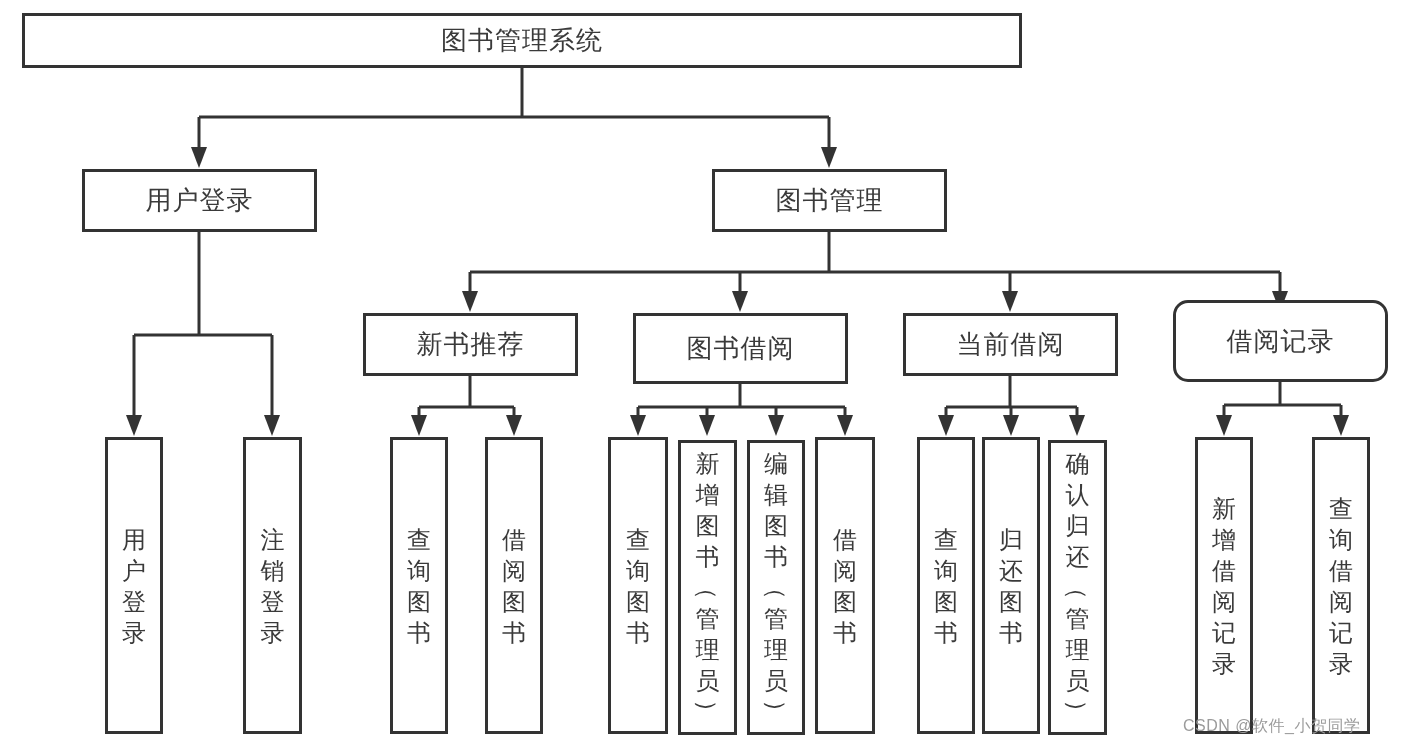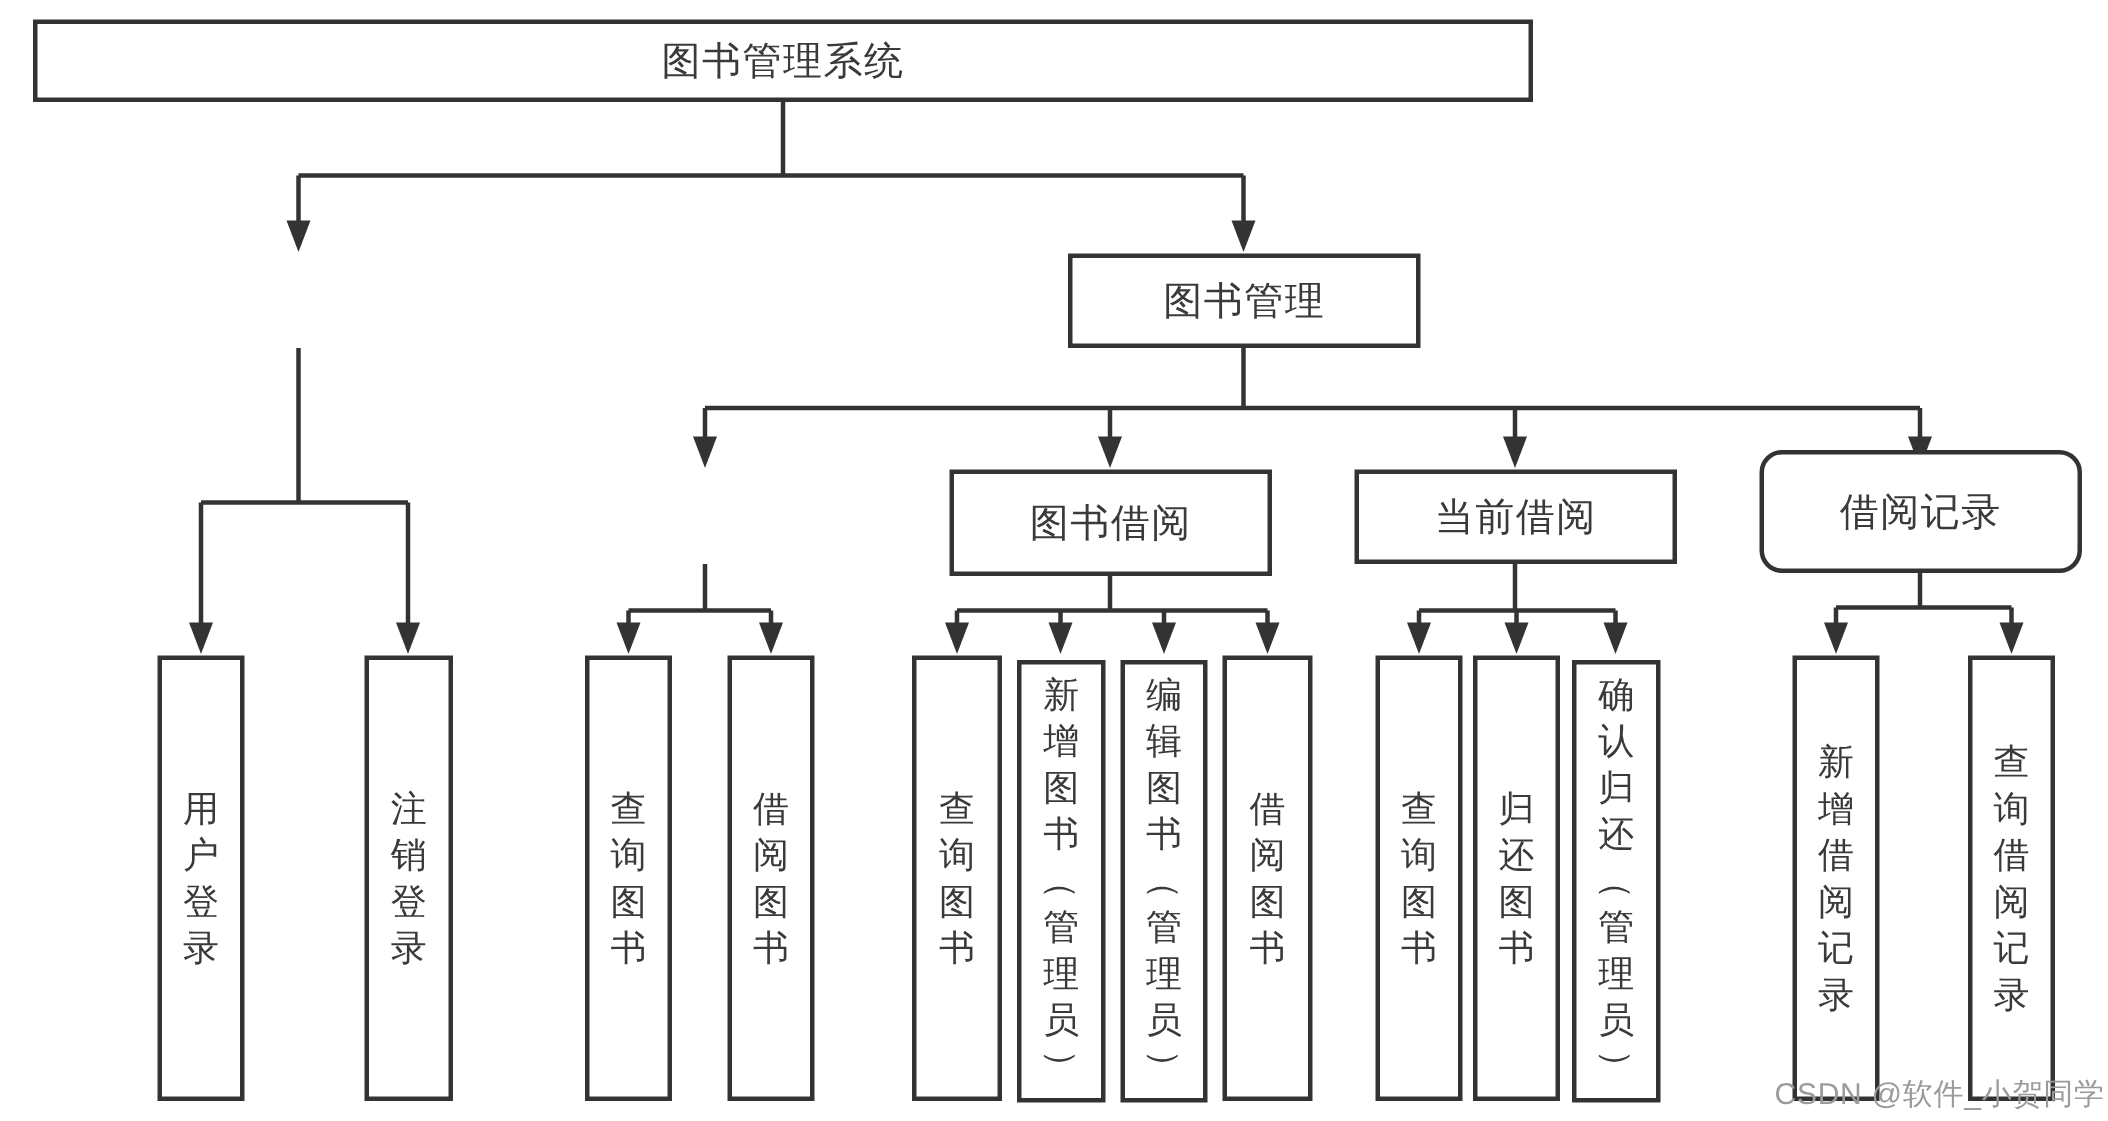--- a/index.html
+++ b/index.html
@@ -17,21 +17,21 @@
   }
   .leaf {
     position:absolute; background:#ffffff; border:3px solid #333333;
     display:flex; flex-direction:column; align-items:center; justify-content:center;
     color:#3a3a3a; overflow:hidden;
   }
   .vchar { display:block; width:100%; text-align:center; font-size:24px; line-height:31px; }
   .vchar.rot { transform:rotate(90deg); }
   .watermark {
     position:absolute; left:1183px; top:716px; width:220px;
-    font-size:20px; color:#9b9b9b; letter-spacing:0.5px; white-space:nowrap;
+    font-size:16px; color:#9b9b9b; letter-spacing:0.5px; white-space:nowrap;
   }
 </style>
 </head>
 <body>
 
 <div class="diagram">
 
   <svg class="connectors" viewBox="0 0 1405 747" xmlns="http://www.w3.org/2000/svg">
     <g stroke="#333333" stroke-width="3" fill="none">
 
@@ -93,22 +93,24 @@
       <polygon points="938,415 954,415 946,436"></polygon>
       <polygon points="1003,415 1019,415 1011,436"></polygon>
       <polygon points="1069,415 1085,415 1077,436"></polygon>
       <polygon points="1216,415 1232,415 1224,436"></polygon>
       <polygon points="1333,415 1349,415 1341,436"></polygon>
     </g>
   </svg>
 
   <div class="node" style="left:22px; top:13px; width:1000px; height:55px;">图书管理系统</div>
 
+  <div class="node" style="left:82px; top:169px; width:235px; height:63px;">用户登录</div>
   <div class="node" style="left:712px; top:169px; width:235px; height:63px;font-family:Liberation Mono, monospace;">图书管理</div>
 
+  <div class="node" style="left:363px; top:313px; width:215px; height:63px;">新书推荐</div>
   <div class="node" style="left:633px; top:313px; width:215px; height:71px;">图书借阅</div>
   <div class="node" style="left:903px; top:313px; width:215px; height:63px;">当前借阅</div>
   <div class="node" style="left:1173px; top:300px; width:215px; height:82px;border-radius:15px;">借阅记录</div>
 
   <div class="leaf vtext" style="left:105px; top:437px; width:58px; height:297px;">
       <span class="vchar">用</span>
       <span class="vchar">户</span>
       <span class="vchar">登</span>
       <span class="vchar">录</span>
     </div>

